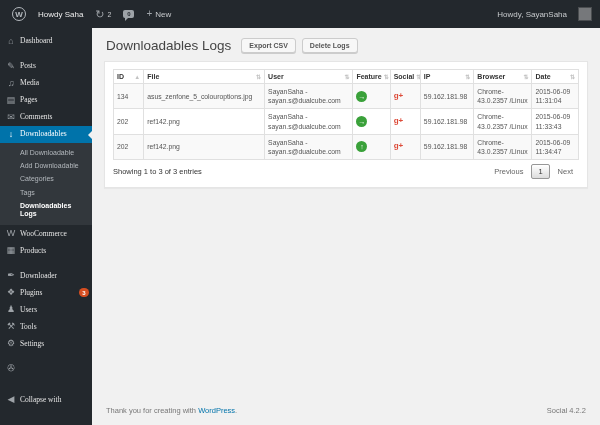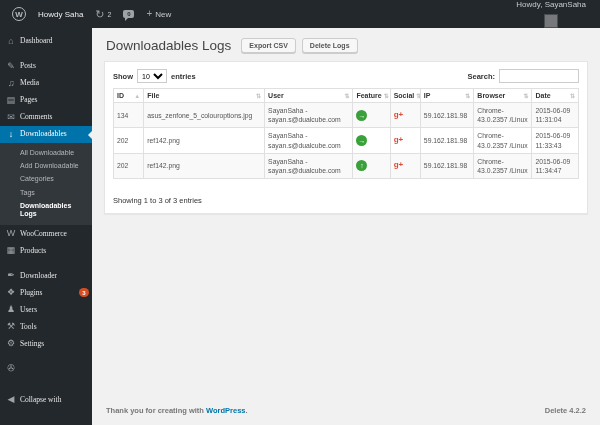--- a/index.html
+++ b/index.html
@@ -11,21 +11,21 @@
   .admin-bar { height:28px; background:#23282d; color:#b4b9be; display:flex; align-items:center; font-size:8px; padding:0 8px 0 6px; flex-shrink:0; }
   .ab-item { padding:0 6px; display:flex; align-items:center; gap:3px; color:#c7cacd; cursor:pointer; white-space:nowrap; }
   .ab-item.site { color:#eeeeee; }
   .wp-logo { width:14px; height:14px; border:1.5px solid #b4b9be; border-radius:50%; display:flex; align-items:center; justify-content:center; font-size:8px; font-weight:bold; color:#b4b9be; }
   .ab-icon { font-size:11px; line-height:1; color:#9ea3a8; }
   .ab-count { font-size:7px; color:#c7cacd; }
   .comment-bubble { width:11px; height:8px; background:#9ea3a8; border-radius:2px; display:flex; align-items:center; justify-content:center; position:relative; }
   .comment-bubble::after { content:""; position:absolute; bottom:-3px; left:2px; border:2px solid transparent; border-top-color:#9ea3a8; border-left-color:#9ea3a8; }
   .bubble-num { font-size:6px; font-weight:bold; color:#23282d; line-height:1; }
   .plus-glyph { font-size:10px; line-height:1; color:#9ea3a8; }
-  .ab-right { margin-left:auto; display:flex; align-items:center; gap:5px;flex-direction:column; }
+  .ab-right { margin-left:auto; display:flex; align-items:center; gap:5px; }
   .avatar { width:14px; height:14px; background:#76787b; border:1px solid #4a4d50; display:inline-block; }
 
   
   .layout { display:flex; flex:1; min-height:0; }
 
   
   .sidebar { width:92px; background:#23282d; flex-shrink:0; padding-top:5px; overflow:hidden; font-size:7.5px; }
   .menu-item { display:flex; align-items:center; gap:4px; padding:4px 3px 4px 6px; color:#e5e5e5; cursor:pointer; position:relative; line-height:1.15; }
   .mi-icon { width:10px; font-size:9px; color:#9ea3a8; text-align:center; flex-shrink:0; line-height:1; }
   .mi-label { flex:1;font-family:Liberation Serif, serif; }
@@ -57,26 +57,26 @@
   .logs th { font-size:7px; font-weight:bold; color:#333; cursor:pointer; }
   .logs td { font-size:6.8px; color:#555; line-height:1.35; word-wrap:break-word; }
   .th-inner { display:flex; justify-content:space-between; align-items:center; gap:2px; }
   .sort { color:#c2c2c2; font-size:6px; flex-shrink:0; }
   tbody tr:nth-child(odd) { background:#f9f9f9; }
   .c-center { text-align:center; }
   .feature-circle { width:11px; height:11px; border-radius:50%; background:#3aa13a; color:#fff; display:inline-flex; align-items:center; justify-content:center; font-size:7px; line-height:1; }
   .gplus { color:#dd4b39; font-weight:bold; font-size:8px; }
   .nowrap { white-space:nowrap; }
 
-  .table-footer { display:flex; justify-content:space-between; align-items:center; font-size:7.5px; color:#333; margin-top:17px; }
+  .table-footer { display:flex; justify-content:space-between; align-items:center; font-size:7.5px; color:#333; margin-top:4px; }
   .paginate { display:flex; align-items:center; gap:2px; }
   .page-btn { padding:2px 6px; color:#666; cursor:pointer; border-radius:2px; }
   .page-btn.current { background:linear-gradient(#ffffff,#dcdcdc); border:1px solid #979797; color:#333; }
 
-  .wp-footer { margin-top:auto; display:flex; justify-content:space-between; align-items:center; padding:8px 2px 10px; font-size:7.5px; color:#777;font-weight:bold; }
+  .wp-footer { margin-top:auto; display:flex; justify-content:space-between; align-items:center; padding:8px 2px 10px; font-size:7.5px; color:#777; }
   .wp-footer a { color:#0073aa; text-decoration:none; cursor:pointer; }
 </style>
 </head>
 <body>
 
 <div class="screen">
 
   <div class="admin-bar">
     <span class="ab-item">
       <span class="wp-logo">W</span>
@@ -174,33 +174,20 @@
     </div>
 
     <div class="main">
       <div class="title-row">
         <h1 class="page-title">Downloadables Logs</h1>
         <button class="wp-btn">Export CSV</button>
         <button class="wp-btn">Delete Logs</button>
       </div>
 
       <div class="panel">
-        <div class="controls">
-          <div class="length-ctl">
-            <span>Show</span>
-            <select>
-              <option>10</option>
-            </select>
-            <span>entries</span>
-          </div>
-          <div class="search-ctl">
-            <label>Search:</label>
-            <input style="">
-          </div>
-        </div>
 
         <table class="logs">
           <colgroup>
             <col style="width:6.5%">
               <col style="width:26%">
               <col style="width:19%">
               <col style="width:8%">
             <col style="width:6.5%">
               <col style="width:11.5%">
               <col style="width:12.5%">
@@ -287,22 +274,27 @@
               <td class="c-center"><span class="gplus">g+</span></td>
               <td>59.162.181.98</td>
               <td>Chrome-43.0.2357 /Linux</td>
               <td>2015-06-09 11:34:47</td>
             </tr>
           </tbody>
         </table>
 
         <div class="table-footer">
           <span>Showing 1 to 3 of 3 entries</span>
+          <span class="paginate">
+            <span class="page-btn">Previous</span>
+            <span class="page-btn current">1</span>
+            <span class="page-btn">Next</span>
+          </span>
         </div>
       </div>
 
       <div class="wp-footer">
         <span><span>Thank you for creating with </span><a>WordPress</a><span>.</span></span>
-        <span>Delete 4.2.2</span>
+        <span>Social 4.2.2</span>
       </div>
     </div>
   </div>
 </div>
 
 </body></html>

